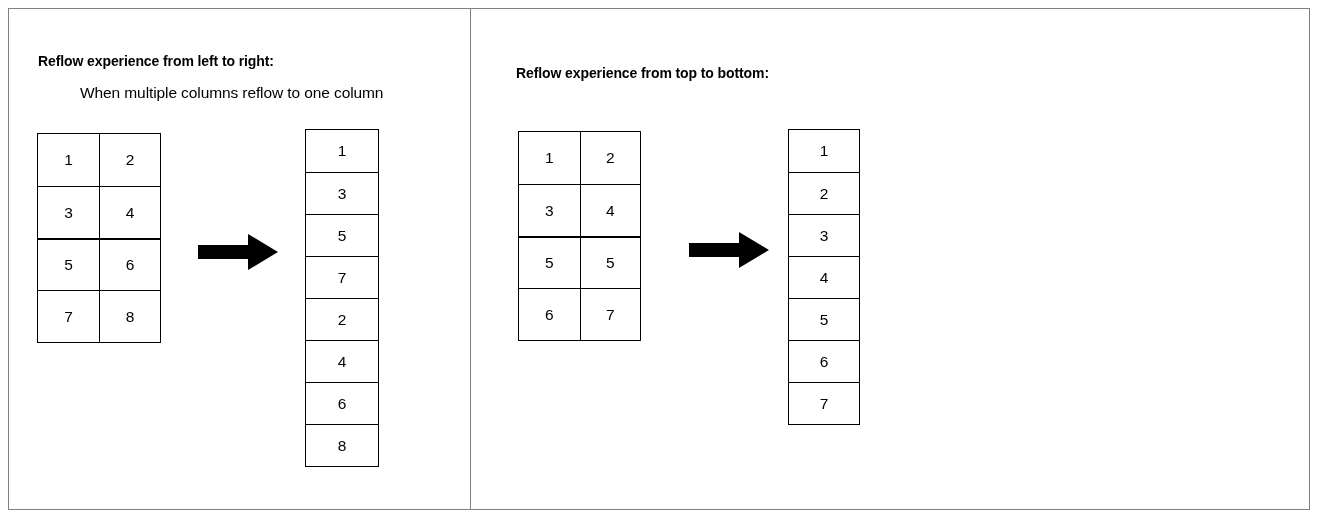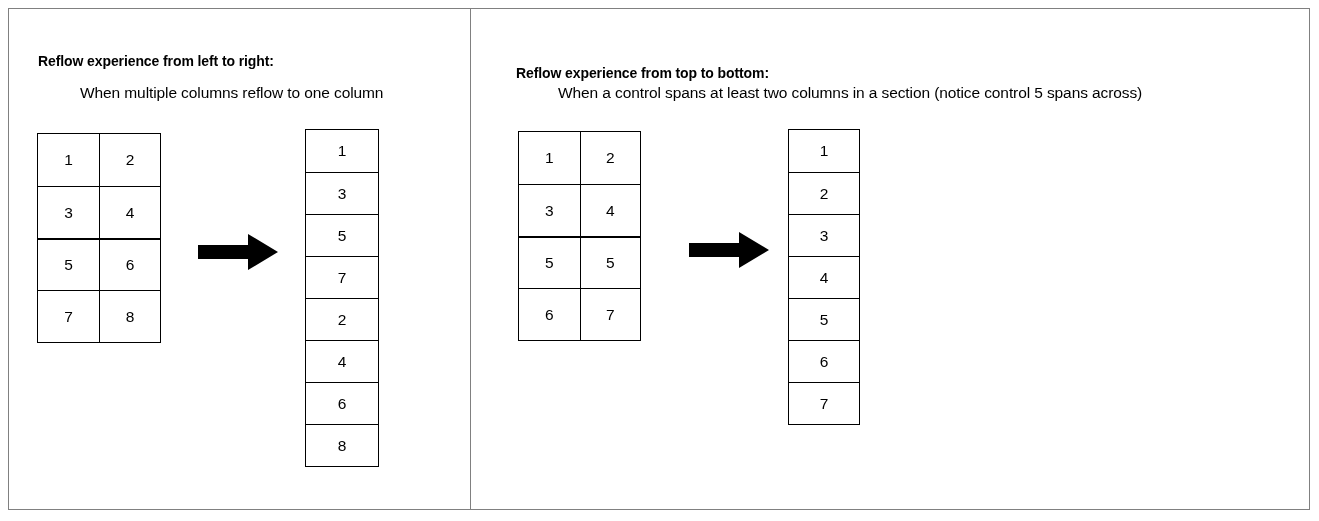--- a/index.html
+++ b/index.html
@@ -180,21 +180,20 @@
       <div class="cell">8</div>
     </div>
   </div>
 
 </div>
 
 <div class="panel" id="panel-right">
 
   <div class="panel-heading" style="left:45px; top:45px;margin-top:12px;">Reflow experience from top to bottom:</div>
 
-  <div class="panel-subheading" style="left:45px; top:75px;">When a control spans at least two columns in a section (notice control 5 spans across)</div>
 
   <div class="grid source-grid" id="right-source-grid">
     <div class="grid-row">
       <div class="cell">1</div>
       <div class="cell">2</div>
     </div>
     <div class="grid-row">
       <div class="cell">3</div>
       <div class="cell">4</div>
     </div>

